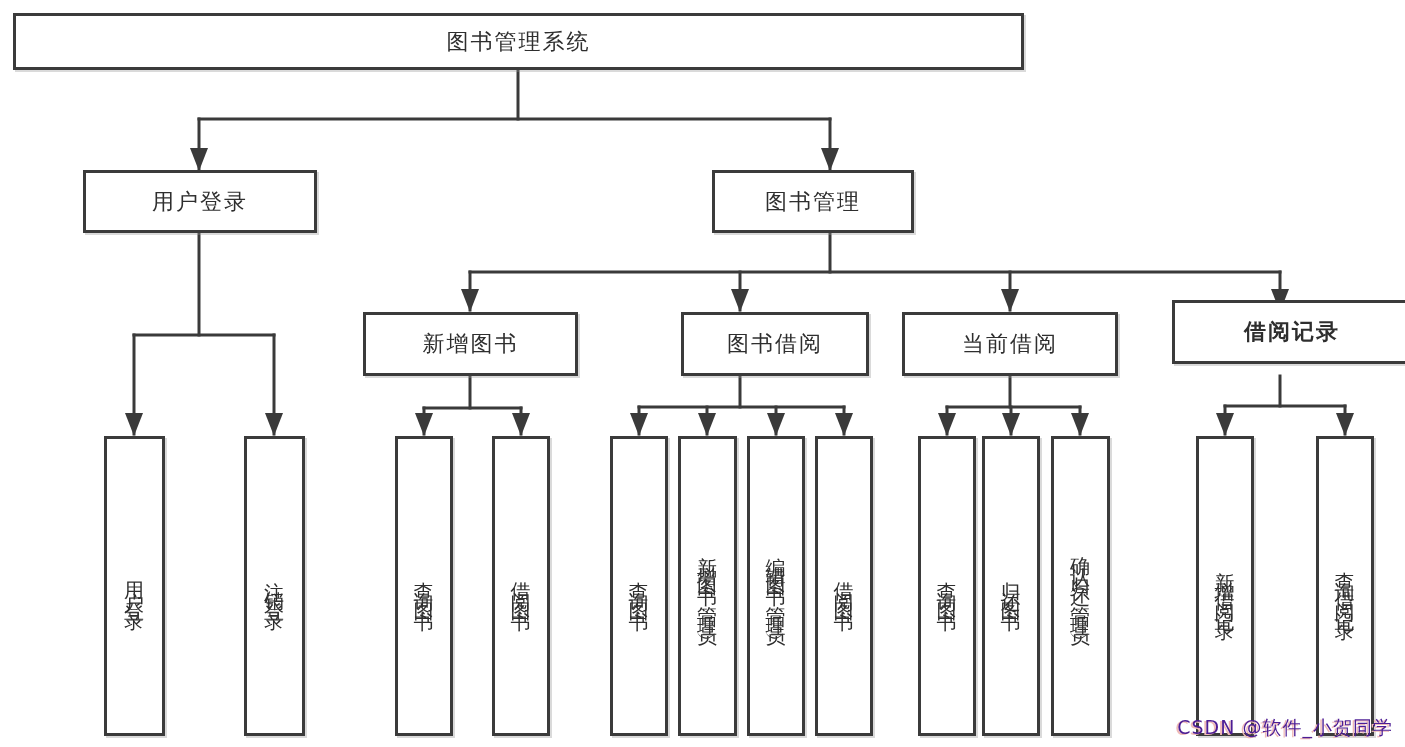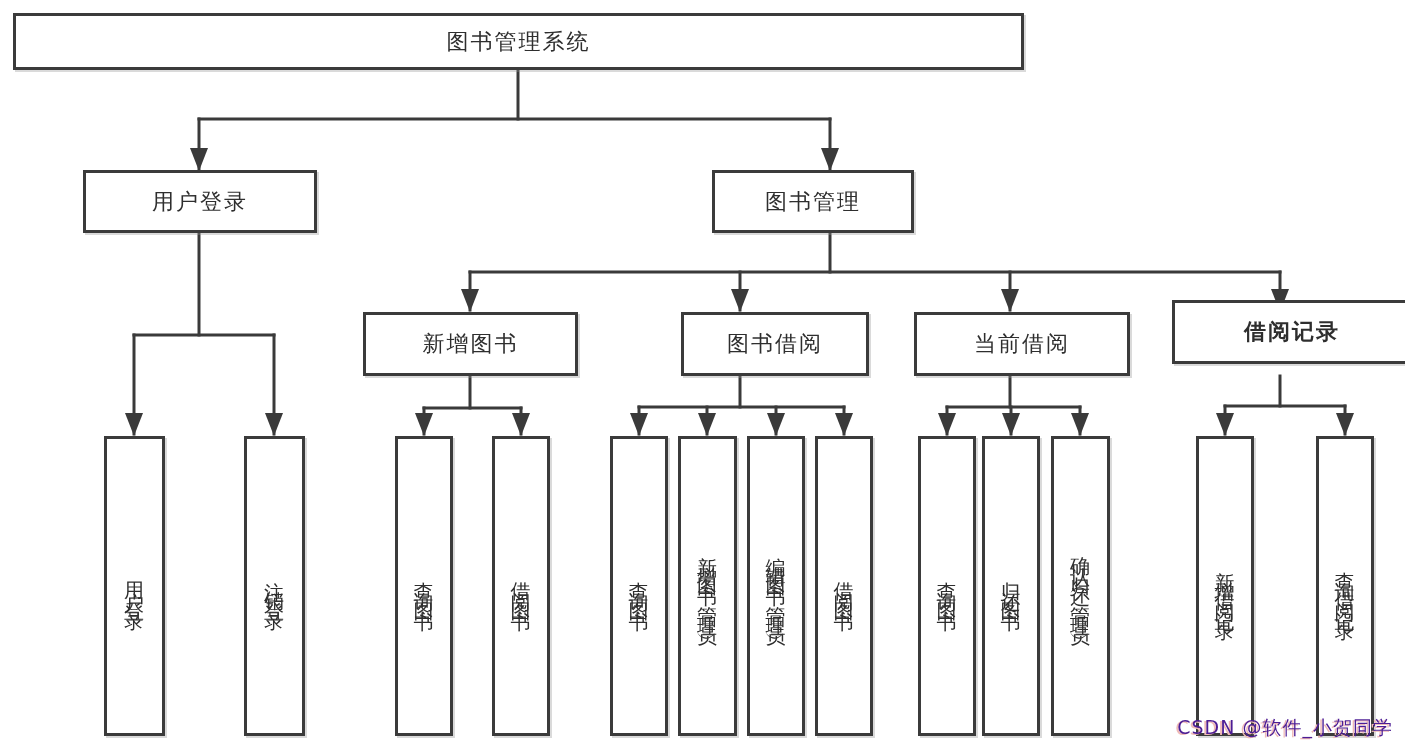--- a/index.html
+++ b/index.html
@@ -21,21 +21,21 @@
     font-size:20px;line-height:1;letter-spacing:10px;white-space:nowrap;
   }
   
   .b-root   {left:13px;  top:13px;  width:1011px;height:57px;}
   
   .b-login  {left:83px;  top:170px; width:234px; height:63px;}
   .b-mgmt   {left:712px; top:170px; width:202px; height:63px;}
   
   .b-rec    {left:363px; top:312px; width:215px; height:64px;}
   .b-borrow {left:633px; top:312px; width:188px; height:64px;margin-left:48px;}
-  .b-current{left:902px; top:312px; width:216px; height:64px;margin-left:12px;}
+  .b-current{left:902px; top:312px; width:216px; height:64px;}
   .b-records{left:1172px;top:300px; width:240px; height:64px;font-weight:bold;}
   
   .v-login-user{left:104px; width:61px;}
   .v-login-out {left:244px; width:61px;}
   .v-rec-query {left:395px; width:58px;}
   .v-rec-borrow{left:492px; width:58px;}
   .v-b-query   {left:610px; width:58px;}
   .v-b-add     {left:678px; width:59px;}
   .v-b-edit    {left:747px; width:58px;}
   .v-b-borrow  {left:815px; width:58px;}

